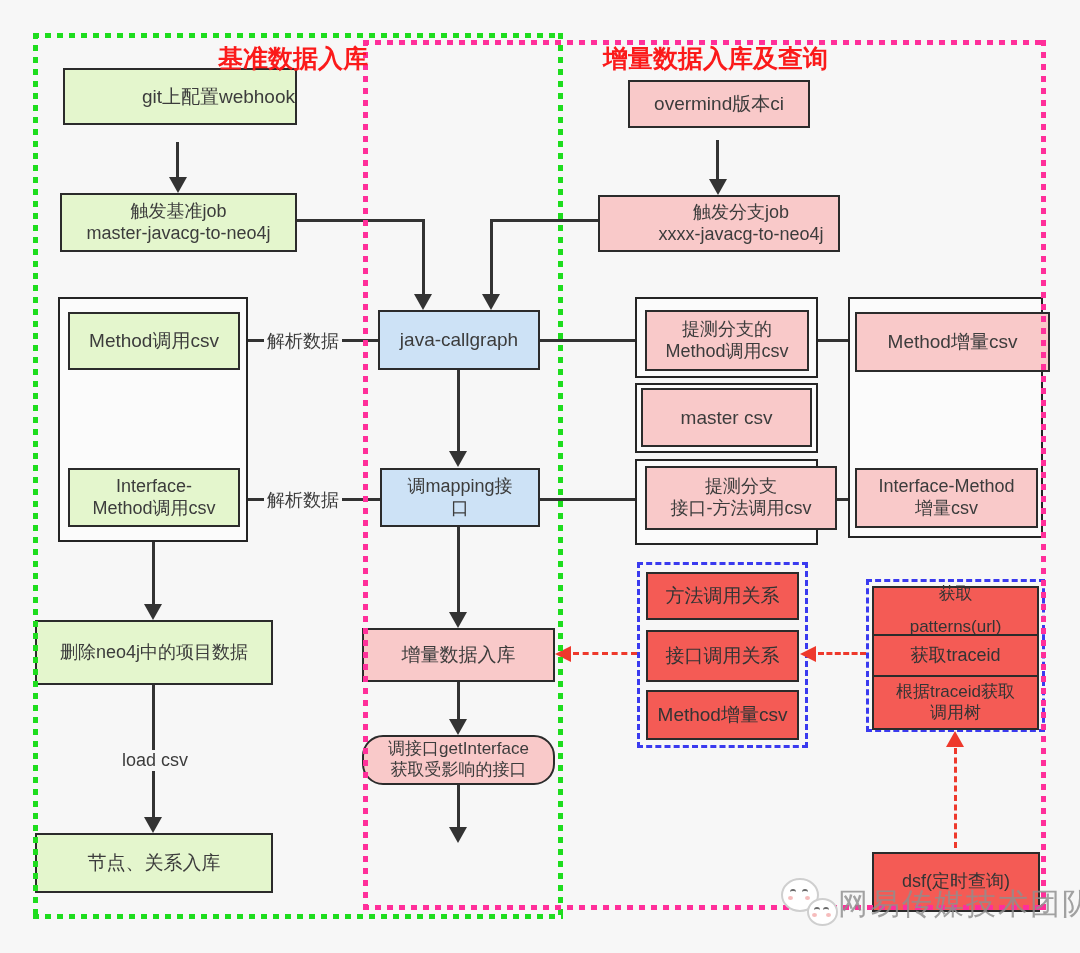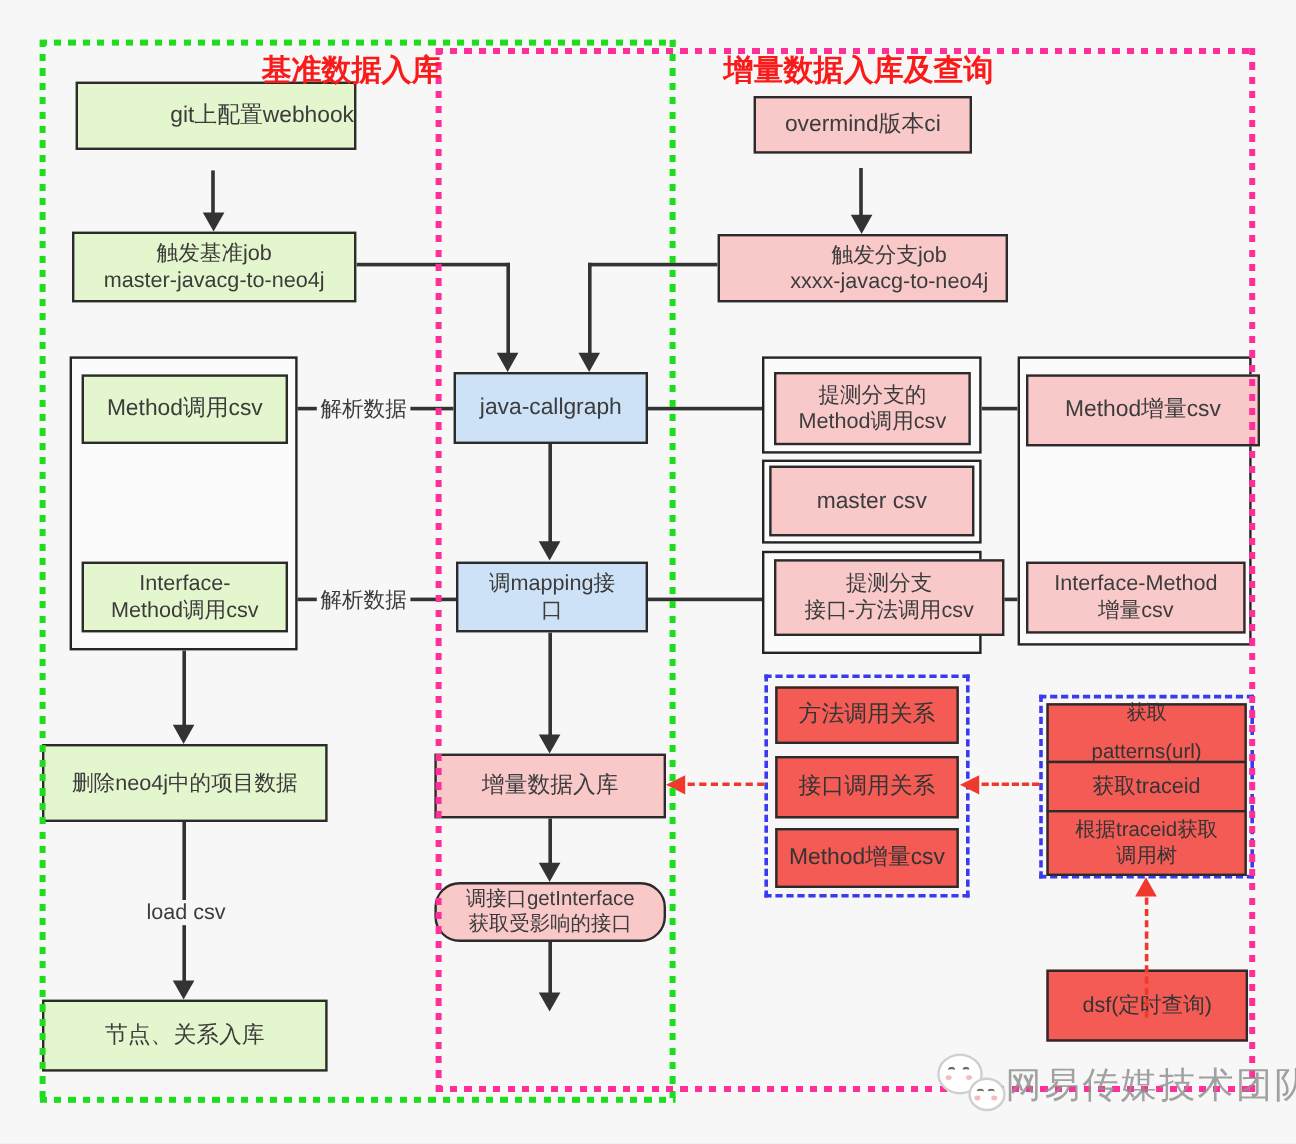--- a/index.html
+++ b/index.html
@@ -199,21 +199,21 @@
 
   <div class="node redbox" style="left:872px;top:634px;width:167px;height:43px;font-size:18px;">
     <span>获取traceid</span>
   </div>
 
   <div class="node redbox two" style="left:872px;top:675px;width:167px;height:55px;font-size:17px;">
     <span>根据traceid获取</span>
     <span>调用树</span>
   </div>
 
-  <div class="node redbox" style="left:872px;top:808px;width:168px;height:60px;font-size:18px;">
+  <div class="node redbox" style="left:872px;top:852px;width:168px;height:60px;font-size:18px;">
     <span>dsf(定时查询)</span>
   </div>
 
   <div class="rah-left" style="left:555px;top:646px;"></div>
   <div class="rdash-h" style="left:573px;top:652px;width:64px;"></div>
 
   <div class="rah-left" style="left:800px;top:646px;"></div>
   <div class="rdash-h" style="left:818px;top:652px;width:48px;"></div>
 
   <div class="rah-up" style="left:946px;top:731px;"></div>

